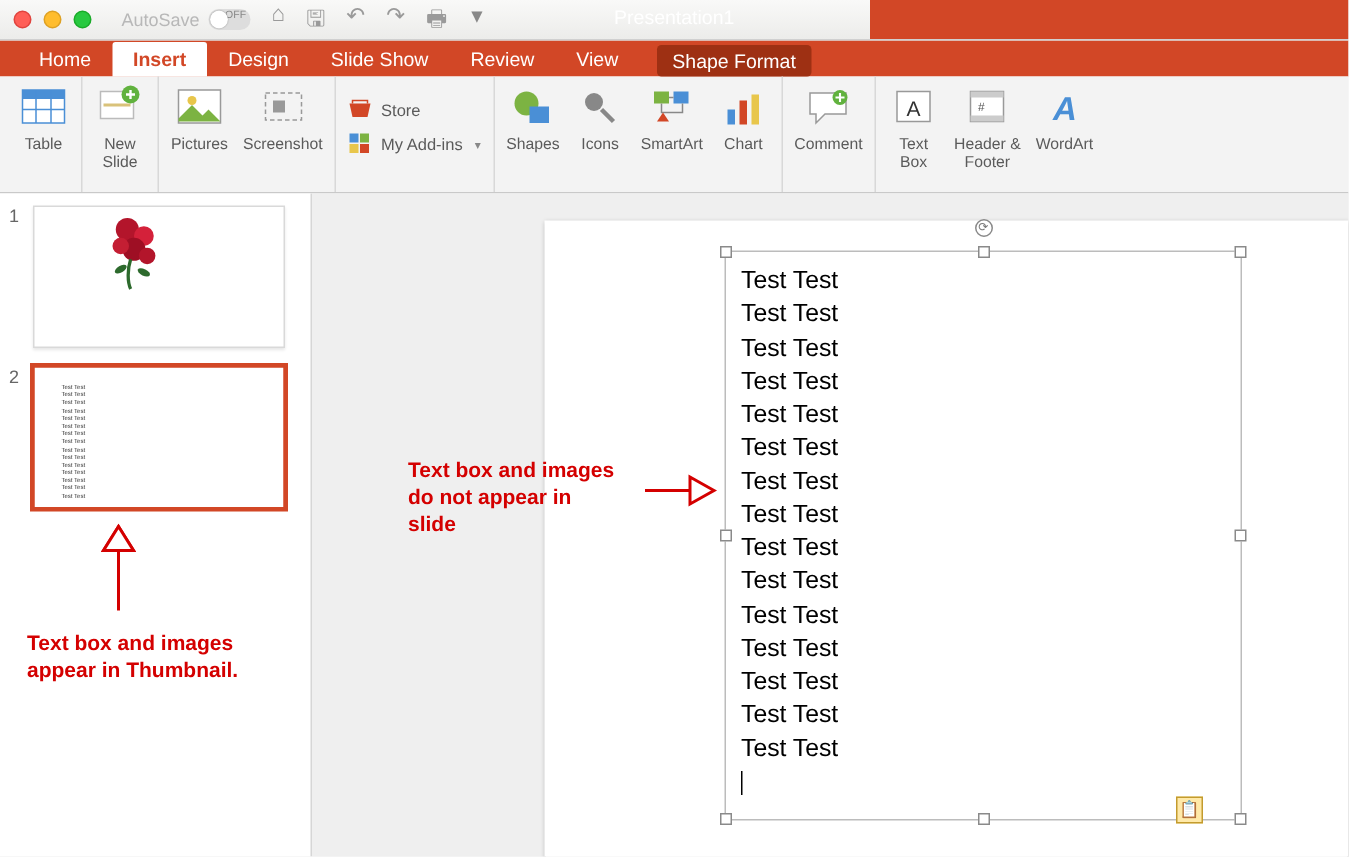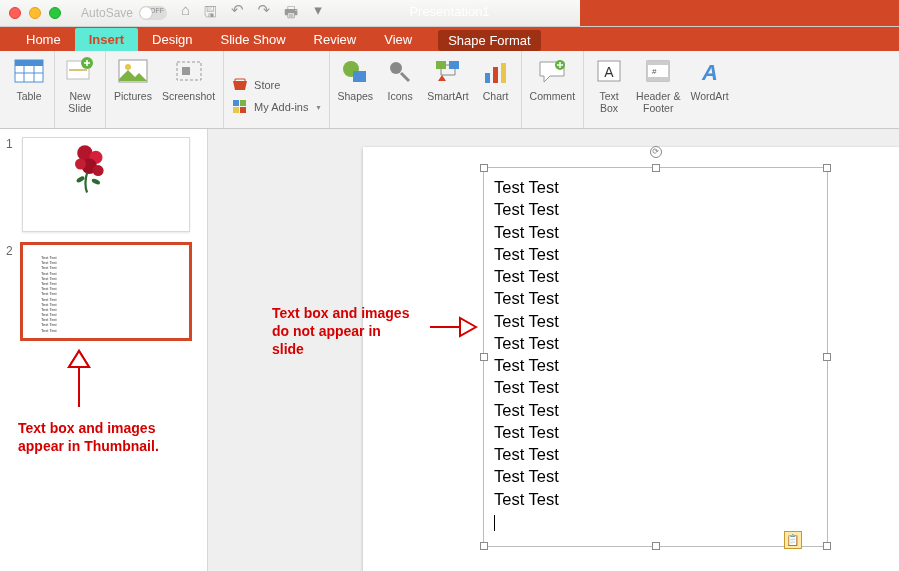--- a/index.html
+++ b/index.html
@@ -15,31 +15,31 @@
 .autoswitch{width:28px;height:14px;border-radius:8px;background:#ddd;position:relative;display:inline-block;}
 .autoswitch::after{content:"";position:absolute;left:1px;top:1px;width:12px;height:12px;background:#fff;border-radius:50%;box-shadow:0 0 1px rgba(0,0,0,.4);}
 .autoswitch span{position:absolute;right:3px;top:1px;font-size:7px;color:#888;}
 .qat{display:flex;gap:14px;margin-left:14px;color:#9a9a9a;}
 .qat span{font-size:15px;}
 .pres-title{position:absolute;left:50%;transform:translateX(-50%);font-size:13px;color:#fff; top:4px;}
 .titlebar-orange{position:absolute;right:0;left:580px;top:0;bottom:0;background:#d24726;}
 
 .tabstrip{height:24px;background:#d24726;display:flex;align-items:flex-end;padding-left:12px;}
 .tab{padding:4px 14px 4px;font-size:13px;color:#fff;cursor:pointer;}
-.tab.active{background:#5eead4;color:#d24726;border-radius:2px 2px 0 0;font-weight:600;}
+.tab.active{background:#ffffff;color:#d24726;border-radius:2px 2px 0 0;font-weight:600;}
 .tab.context{background:#9e3013;border-radius:3px;margin-left:12px;padding:3px 10px;}
 
 .ribbon{height:78px;background:#f3f3f3;border-bottom:1px solid #c9c9c9;display:flex;align-items:stretch;padding:0 4px;}
 .group{display:flex;flex-direction:column;align-items:center;justify-content:flex-start;padding:4px 8px 2px;border-right:1px solid #d8d8d8;}
 .group:last-child{border-right:none;}
 .gicon{width:34px;height:34px;display:flex;align-items:center;justify-content:center;position:relative;}
 .glabel{font-size:10.5px;color:#5a5a5a;text-align:center;margin-top:2px;line-height:1.1;}
 .twocol{display:flex;flex-direction:row;gap:10px;align-items:flex-start;}
 .stack{display:flex;flex-direction:column;align-items:center;}
-.small-stack{display:flex;flex-direction:column;gap:6px;font-size:11px;color:#5a5a5a;justify-content:flex-end;height:60px;}
+.small-stack{display:flex;flex-direction:column;gap:6px;font-size:11px;color:#5a5a5a;justify-content:center;height:60px;}
 .small-stack div{display:flex;align-items:center;gap:6px;}
 .caret{font-size:8px;color:#888;margin-left:2px;}
 svg{overflow:visible;}
 
 .workspace{position:absolute;top:129px;left:0;right:0;bottom:0;display:flex;background:#efefef;}
 .thumbpane{width:208px;background:#fff;border-right:1px solid #d6d6d6;padding:8px 6px;overflow:hidden;}
 .thumb{display:flex;gap:6px;margin-bottom:12px;}
 .tnum{font-size:12px;color:#666;width:10px;}
 .tslide{width:168px;height:95px;background:#fff;border:1px solid #d9d9d9;box-shadow:0 1px 2px rgba(0,0,0,.1);position:relative;}
 .tslide.sel{outline:3px solid #d24726;outline-offset:-1px;border-color:#d24726;}

